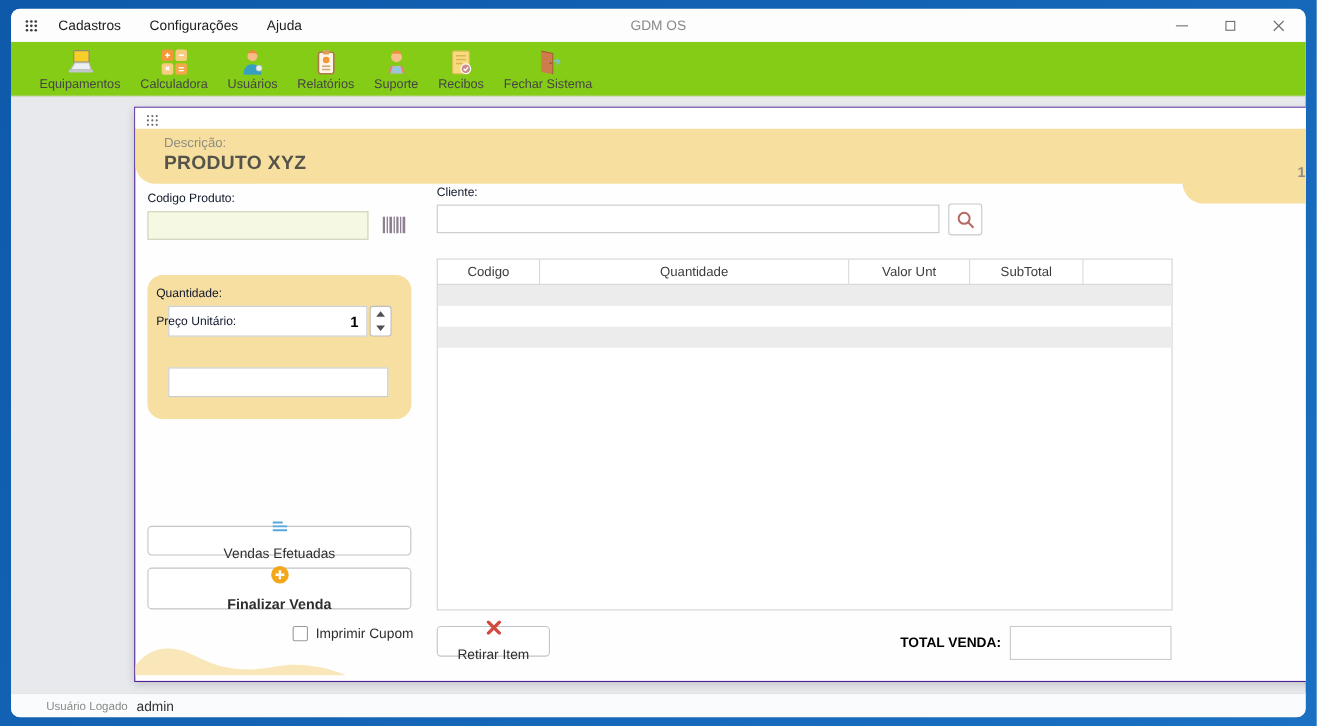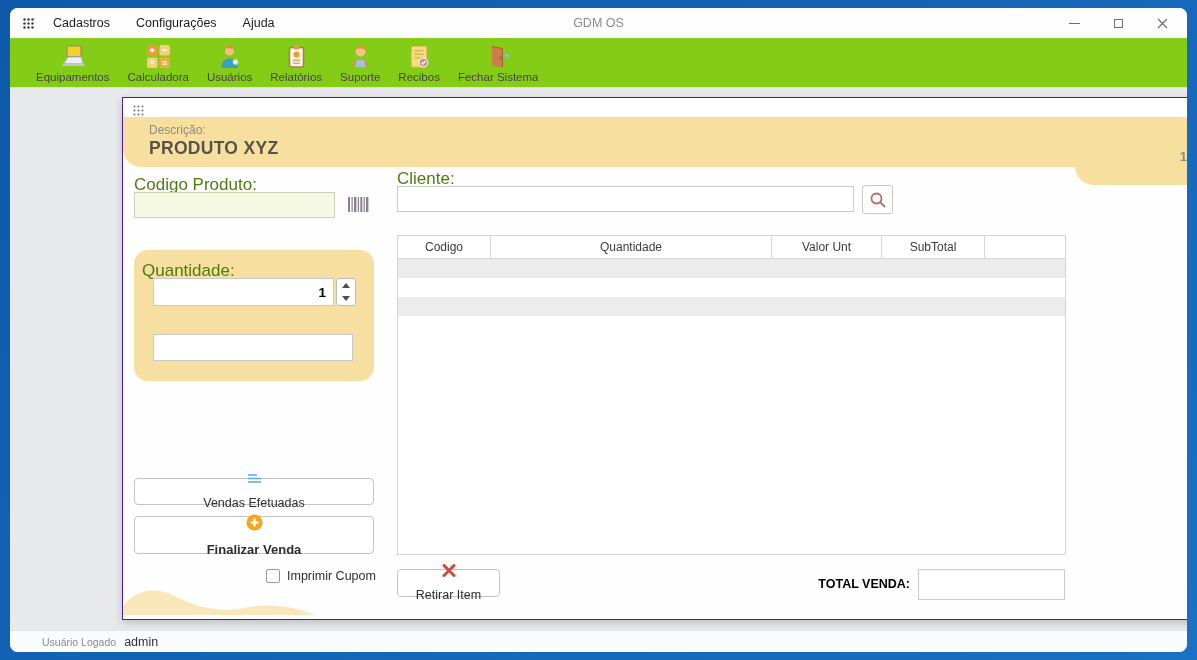--- a/index.html
+++ b/index.html
@@ -53,21 +53,21 @@
   .banner { position:absolute; left:0; top:19px; right:0; height:50px;
     background:#f6df9f; border-radius:0 0 0 18px; }
   .banner-ext { position:absolute; right:0; top:68px; width:186px; height:19px;
     background:#f6df9f; border-radius:0 0 0 20px; }
   .desc-label { position:absolute; left:26px; top:25px; font-size:12px; color:#8f8d83; }
   .product-name { position:absolute; left:26px; top:40px; font-size:17.5px;
     font-weight:bold; color:#56544a; letter-spacing:.3px; }
   .sale-date { position:absolute; right:17px; top:51px; font-size:13px;
     font-weight:bold; color:#8f8d85; }
 
-  .field-label { position:absolute; font-size:17px; color:#4d7c0f; }
+  .field-label { position:absolute; font-size:11px; color:#0f172a; }
   .txt { border:1px solid #c9cacb; background:#fff; font-size:13px;
     padding:0 7px; outline:none; font-family:"Liberation Sans",sans-serif; }
 
   .code-input { position:absolute; left:11px; top:94px; width:201px; height:26px;
     background:#f5f8e3; border:1px solid #ccd1b5; }
   .barcode { position:absolute; left:224px; top:97px; }
 
   .qty-panel { position:absolute; left:11px; top:152px; width:240px; height:131px;
     background:#f6dfa0; border-radius:14px; }
   .qty-input { position:absolute; left:19px; top:28px; width:181px; height:28px;
@@ -305,20 +305,21 @@
       <span class="field-label" style="left:8px; top:11px; position:relative; display:block;">Quantidade:</span>
       <input class="txt qty-input" value="1" style="">
       <div class="spinner">
         <span class="spin-btn">
             <span class="tri-up"></span>
           </span>
         <span class="spin-btn">
             <span class="tri-down"></span>
           </span>
       </div>
+      <span class="field-label" style="left:8px; top:24px; position:relative; display:block;">Preço Unitário:</span>
       <input class="txt price-input" value="" style="">
     </div>
 
     <div class="btn btn-sales">
       <span>
         <svg width="15" height="12" viewBox="0 0 15 12">
           <path d="M1 2 h9 M1 5.5 h13 M1 9 h13" stroke="#58a6dd" stroke-width="1.7"></path>
         </svg>
       </span>
       <span>Vendas Efetuadas</span>

